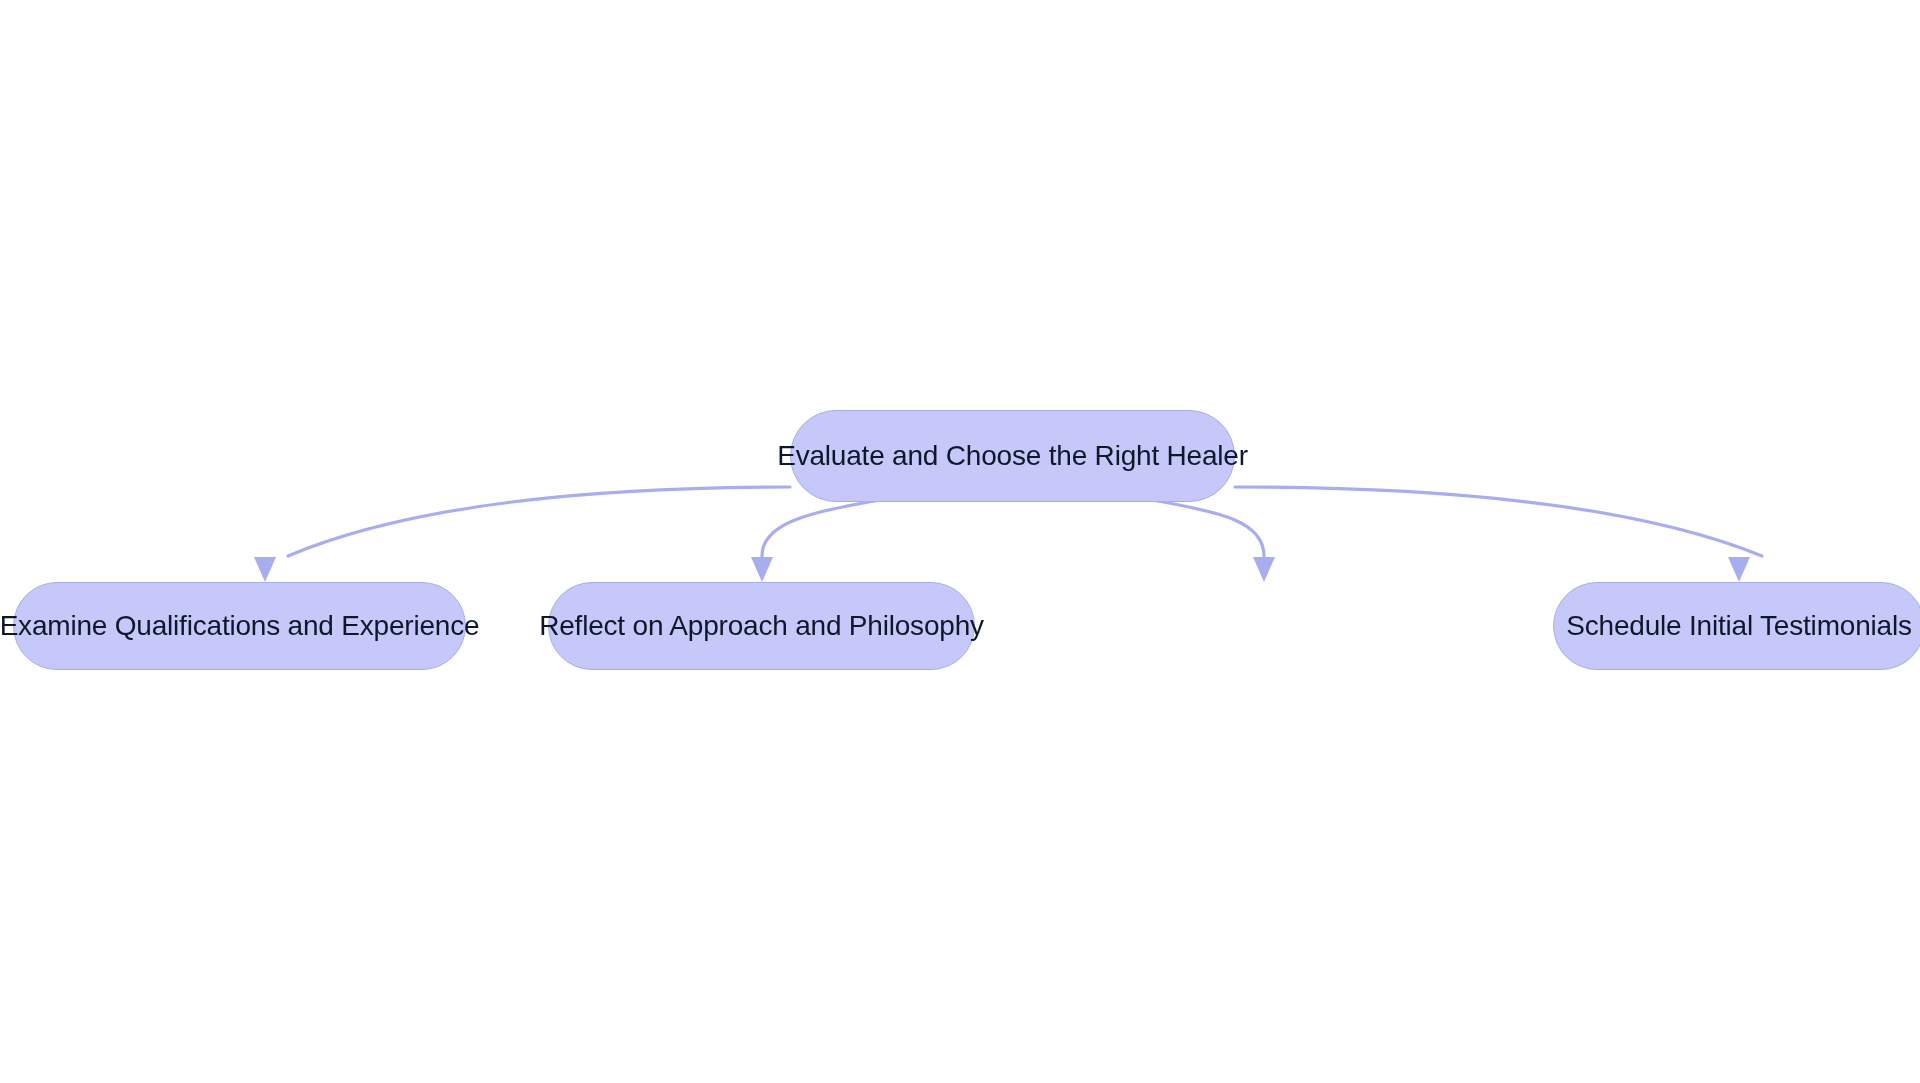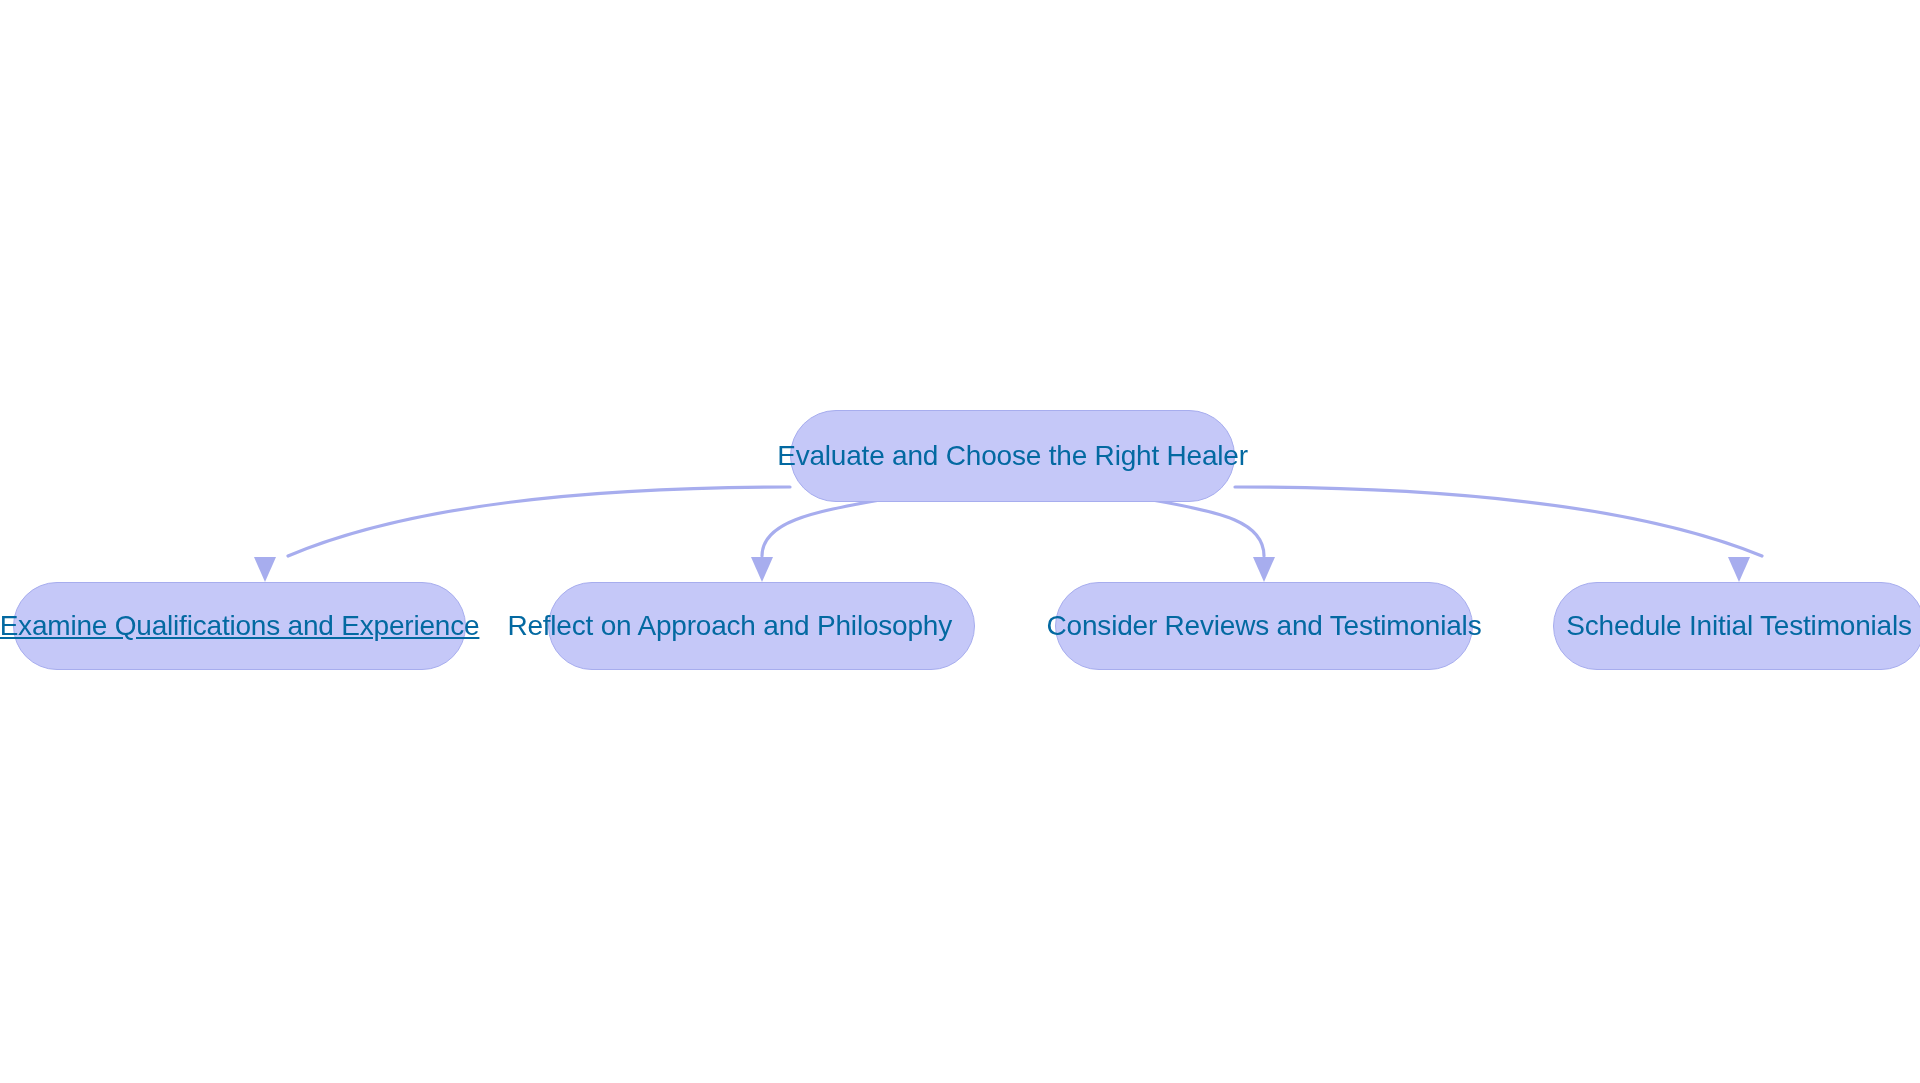--- a/index.html
+++ b/index.html
@@ -32,21 +32,21 @@
   .node {
     position: absolute;
     box-sizing: border-box;
     background: #c5c8f8;
     border: 1.6px solid #a7adee;
     border-radius: 46px;
     display: flex;
     align-items: center;
     justify-content: center;
     text-align: center;
-    color: #0369a1;
+    color: #0f172a;
     font-size: 28px;
     font-weight: 400;
     letter-spacing: -0.2px;
     line-height: 1.15;
     padding: 0 22px;
     white-space: nowrap;
   }
   .node-label {
     display: block;
   }
@@ -69,29 +69,26 @@
 
       <path class="edge-path" fill="none" stroke="#a7adee" stroke-width="3.2" stroke-linecap="round" d="M 1235,487 C 1420,487 1625,500 1762,556"></path>
       <polygon class="edge-arrow" fill="#a7adee" points="1728,557 1750,557 1739,582"></polygon>
     </g>
   </svg>
 
   <div class="node" id="node-root" style="left: 790px; top: 410px; width: 445px; height: 92px;">
     <span class="node-label">Evaluate and Choose the Right Healer</span>
   </div>
 
-  <div class="node" style="left: 13px; top: 582px; width: 453px; height: 88px; text-decoration: underline;">
+  <div class="node" style="left: 13px; top: 582px; width: 453px; height: 88px;">
     <span class="node-label">Examine Qualifications and Experience</span>
   </div>
 
-  <div class="node" style="left: 548px; top: 582px; width: 427px; height: 88px; justify-content: flex-end;">
+  <div class="node" style="left: 548px; top: 582px; width: 427px; height: 88px;">
     <span class="node-label">Reflect on Approach and Philosophy</span>
   </div>
 
-  <div class="node" style="left: 1055px; top: 582px; width: 418px; height: 88px;">
-    <span class="node-label">Consider Reviews and Testimonials</span>
-  </div>
 
   <div class="node" style="left: 1553px; top: 582px; width: 372px; height: 88px;">
     <span class="node-label">Schedule Initial Testimonials</span>
   </div>
 
 </div>
 
 </body></html>

